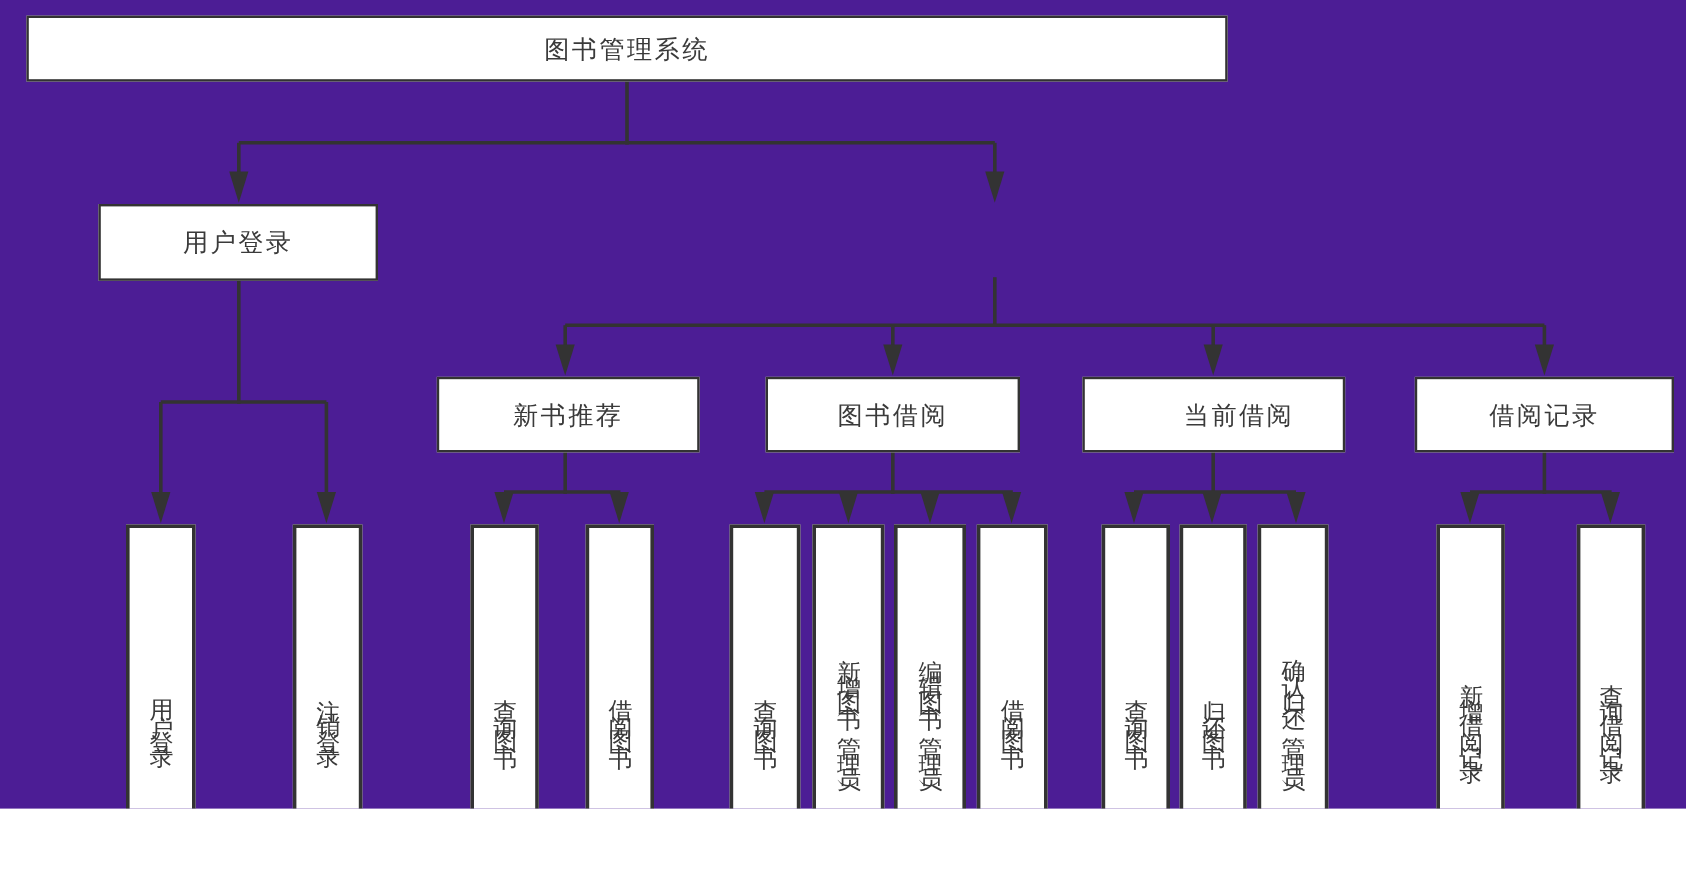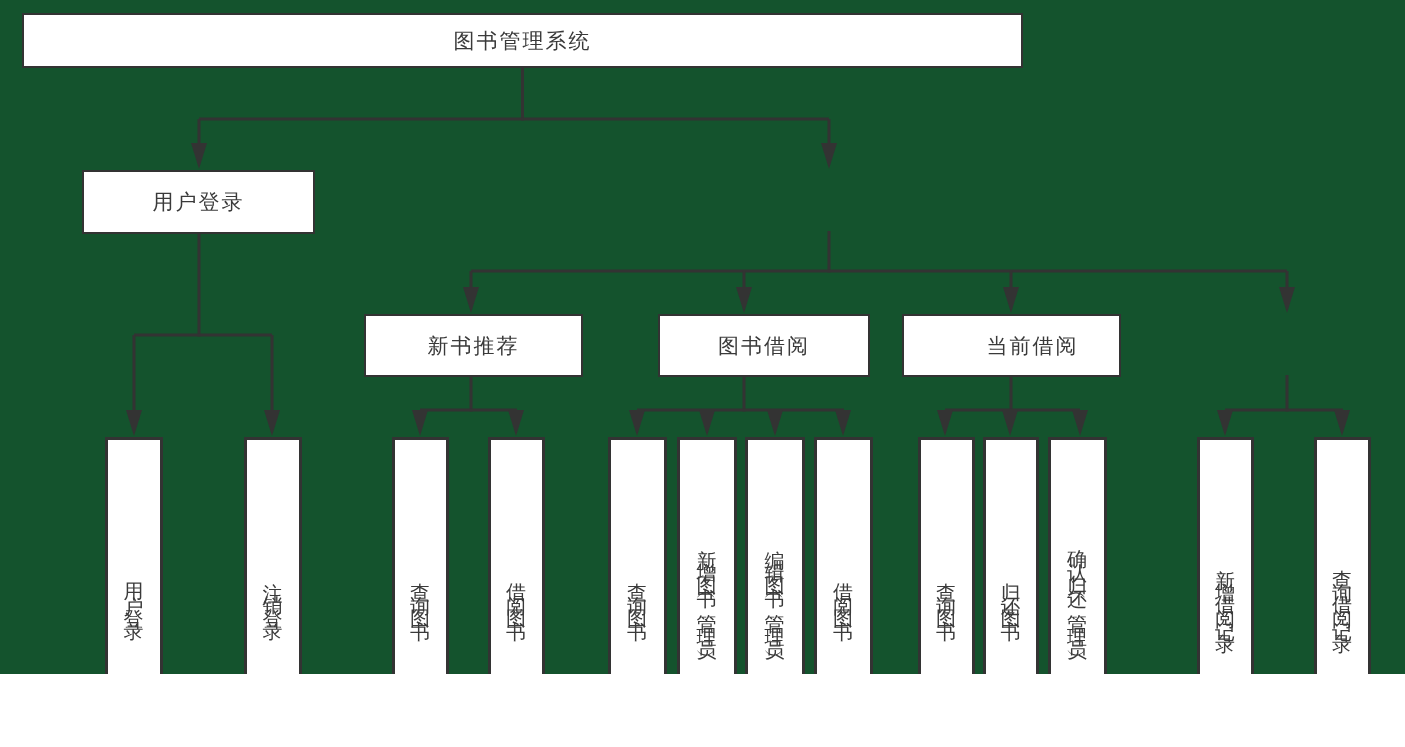--- a/index.html
+++ b/index.html
@@ -5,21 +5,21 @@
   html, body {
     margin: 0;
     padding: 0;
     background: #ffffff;
     font-family: "Liberation Sans", "DejaVu Sans", sans-serif;
   }
   #stage {
     position: relative;
     width: 1405px;
     height: 674px;
-    background: #14532d;
+    background: #4c1d95;
     overflow: hidden;
   }
   #connectors {
     position: absolute;
     left: 0;
     top: 0;
     z-index: 1;
   }
   .node {
     position: absolute;
@@ -131,25 +131,28 @@
     <span>图书管理系统</span>
   </div>
 
   <div class="node hnode" style="left:82px; top:170px; width:233px; height:64px;">
     <span>用户登录</span>
   </div>
 
   <div class="node hnode" style="left:364px; top:314px; width:219px; height:63px;">
     <span>新书推荐</span>
   </div>
-  <div class="node hnode" style="left:658px; top:314px; width:212px; height:63px;text-align:right;">
+  <div class="node hnode" style="left:638px; top:314px; width:212px; height:63px;text-align:right;">
     <span>图书借阅</span>
   </div>
   <div class="node hnode" style="left:902px; top:314px; width:219px; height:63px;padding-left:42px;">
     <span>当前借阅</span>
+  </div>
+  <div class="node hnode" style="left:1179px; top:314px; width:216px; height:63px;">
+    <span>借阅记录</span>
   </div>
 
   <div class="node leaf" style="left:105px; width:58px;">
     <span class="vtext">用户登录</span>
   </div>
   <div class="node leaf" style="left:244px; width:58px;">
     <span class="vtext">注销登录</span>
   </div>
 
   <div class="node leaf" style="left:392px; width:57px;">

